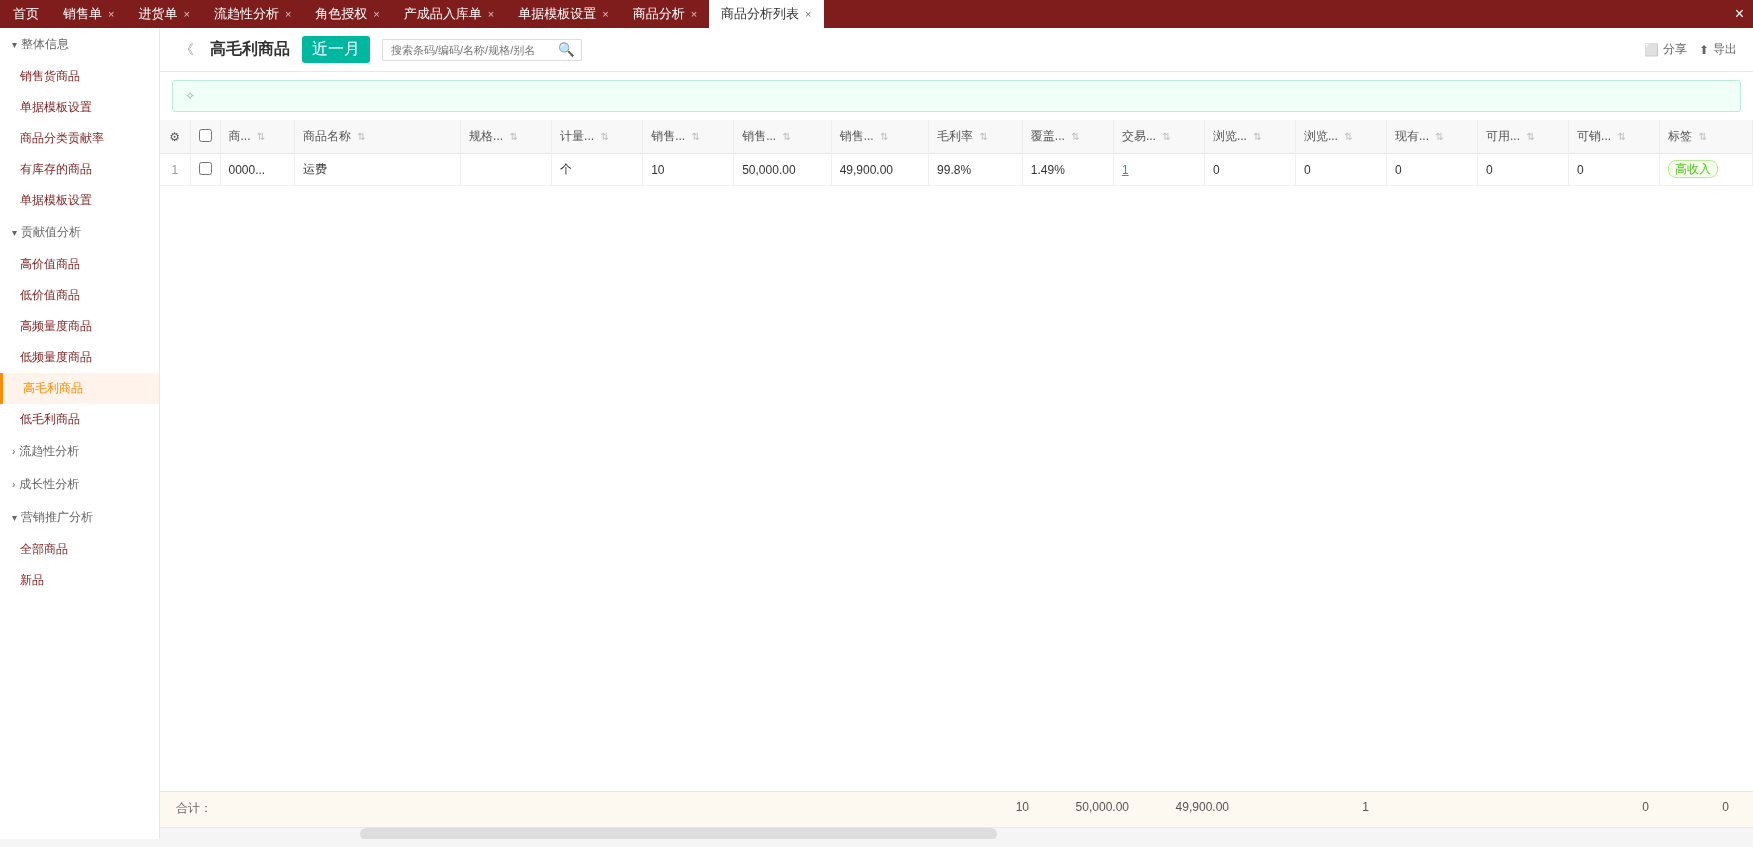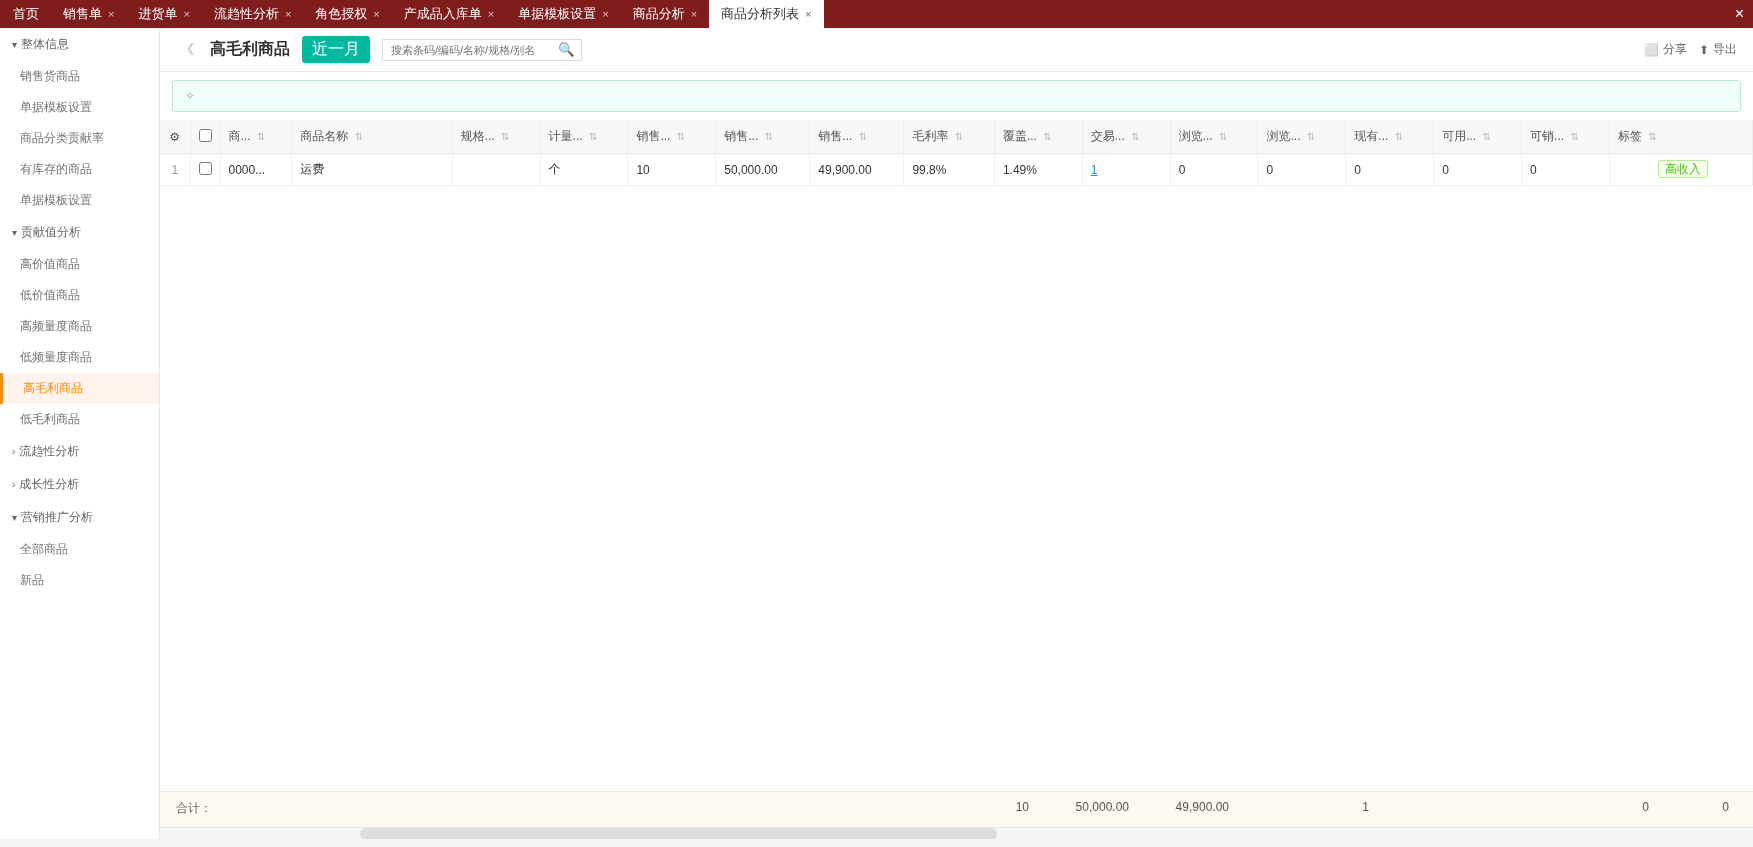--- a/index.html
+++ b/index.html
@@ -48,21 +48,21 @@
       font-size: 12px;
       cursor: pointer;
       display: flex;
       align-items: center;
       gap: 4px;
     }
     .sidebar-group-header .arrow { font-size: 10px; }
     .sidebar-item {
       padding: 7px 12px 7px 20px;
       cursor: pointer;
-      color: #737373;
+      color: #7f1d1d;
       font-size: 12px;
     }
     .sidebar-item.active { background: #fff3ec; color: #ff8c00; border-left: 3px solid #ff8c00; }
 
     
     .content-area {
       flex: 1;
       display: flex;
       flex-direction: column;
       background: #fff;
@@ -171,21 +171,21 @@
       border-right: 1px solid #eee;
       position: relative;
     }
     thead th .sort-icon { color: #bbb; margin-left: 3px; font-size: 10px; }
     tbody tr { border-bottom: 1px solid #f0f0f0; }
     tbody td {
       padding: 7px 8px;
       white-space: nowrap;
       border-right: 1px solid #f0f0f0;
     }
-    .tag-high { background: #f6ffed; border: 1px solid #b7eb8f; color: #52c41a; padding: 1px 6px; border-radius: 3px; margin-left: 40px; }
+    .tag-high { background: #f6ffed; border: 1px solid #b7eb8f; color: #52c41a; padding: 1px 6px; border-radius: 8px; }
     .link-style { color: #1890ff; text-decoration: underline; cursor: pointer; }
 
     
     .footer-bar {
       background: #fdf8f0;
       border-top: 1px solid #e8e8e8;
       padding: 8px 16px;
       display: flex;
       align-items: flex-start;
       gap: 0;

